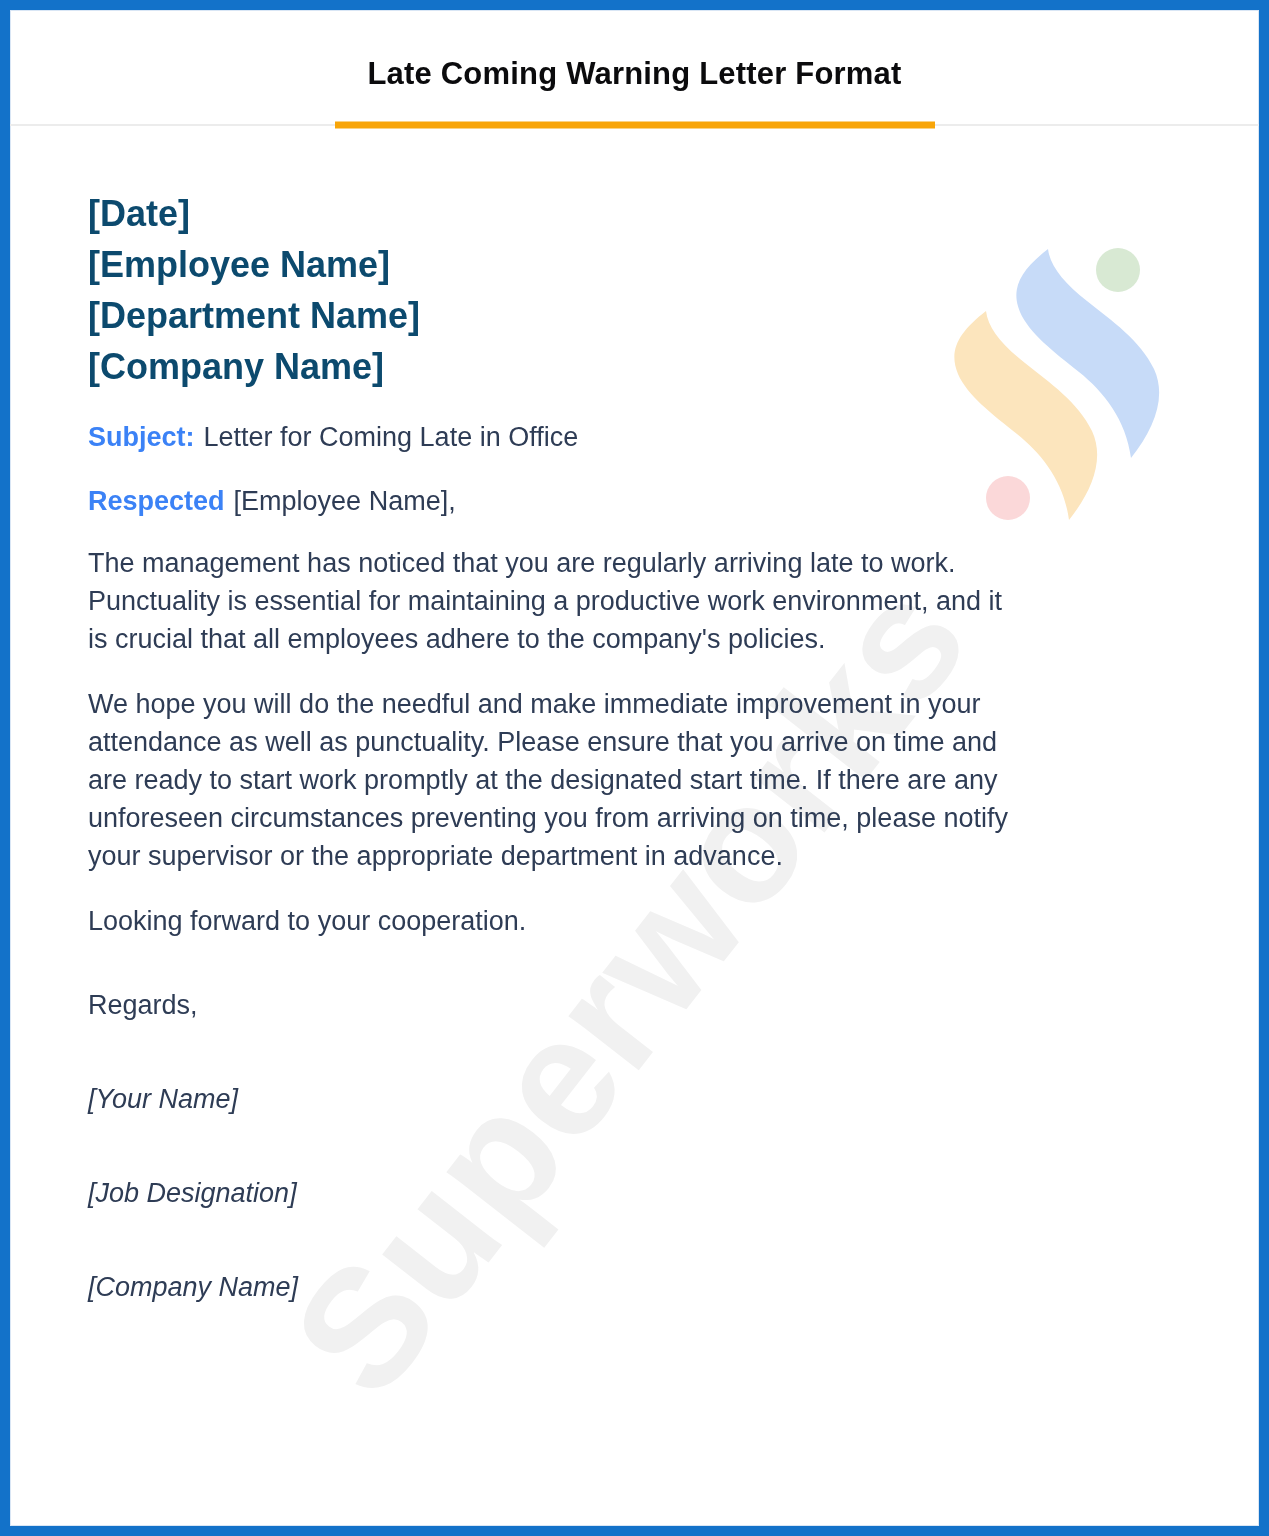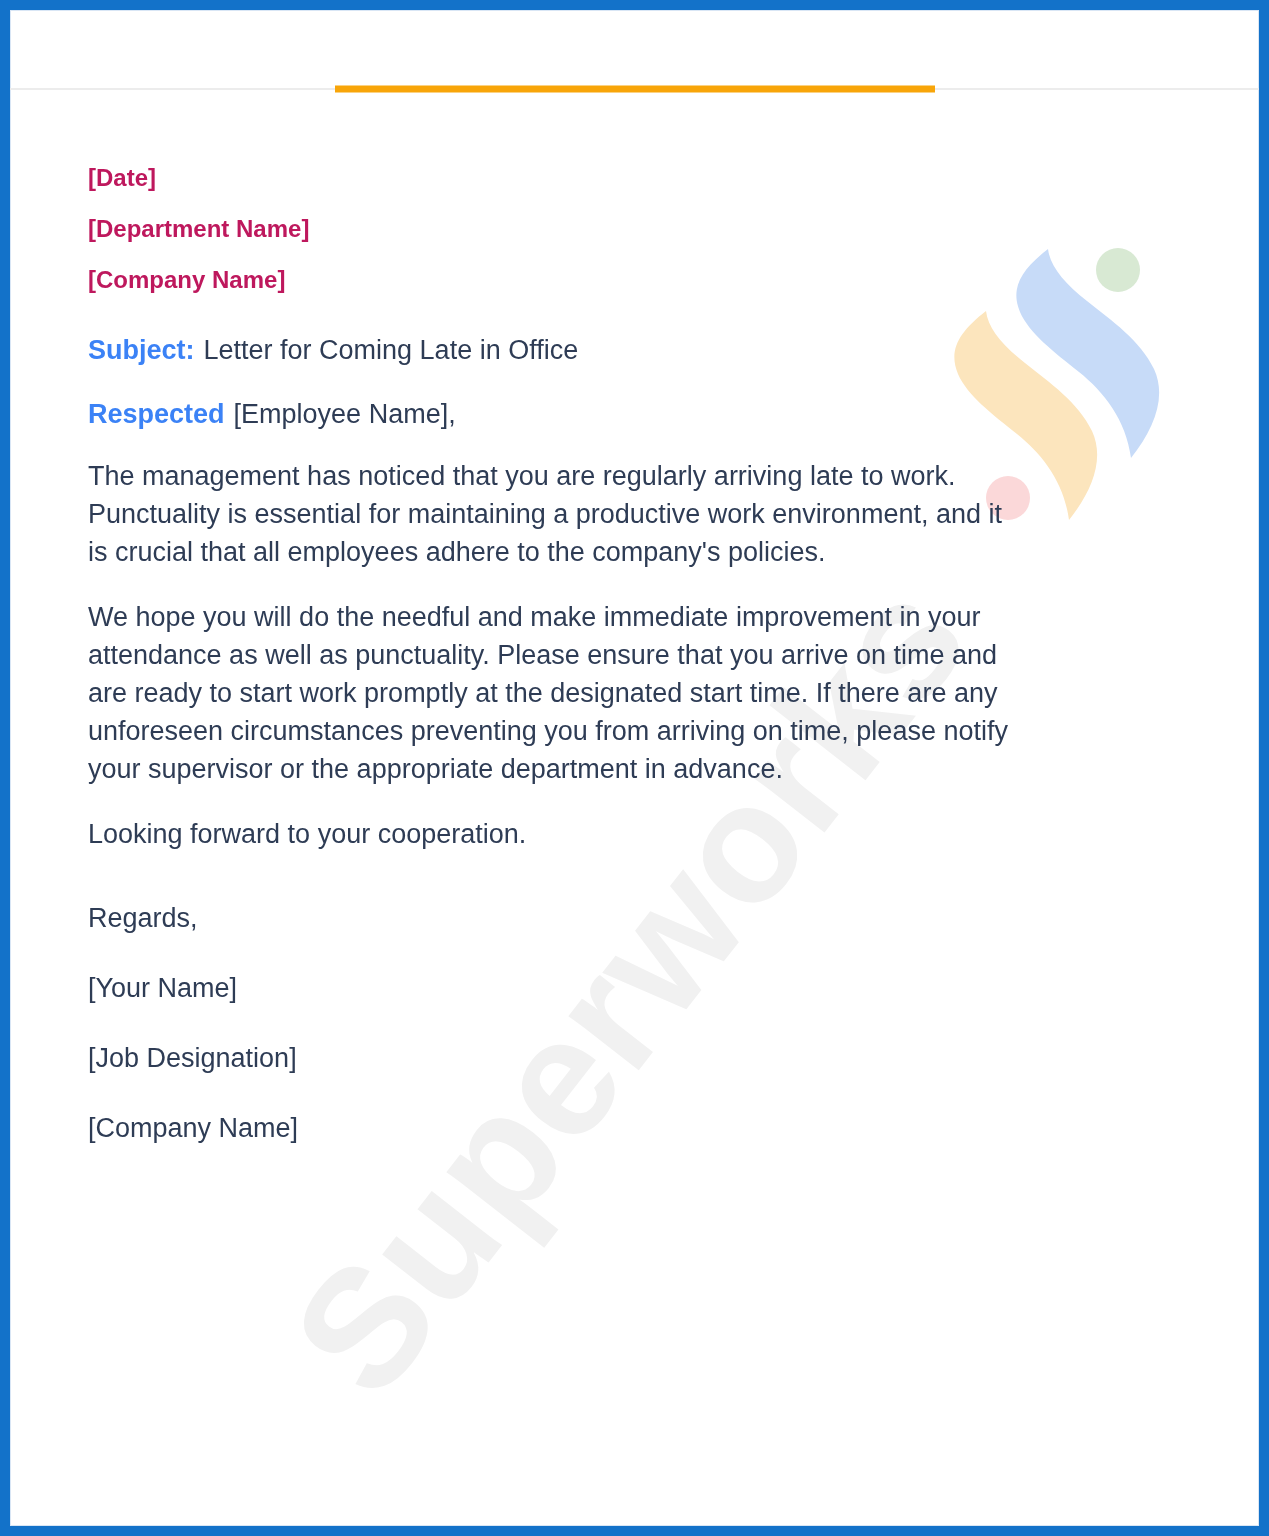--- a/index.html
+++ b/index.html
@@ -79,41 +79,41 @@
   .letter {
     position: relative;
     z-index: 1;
     padding: 0 80px 0 78px;
     color: #2e3c55;
     font-size: 27px;
   }
   .recipient-block {
     margin-top: 62px;
     font-weight: bold;
-    font-size: 24px;
+    font-size: 36px;
     line-height: 51px;
-    color: #be185d;
+    color: #0c4a6e;
   }
   .line {
     margin-top: 26px;
     line-height: 38px;
   }
   .line .lbl {
     font-weight: bold;
     color: #3b82f6;
     margin-right: 9px;
   }
   .subject-line { margin-top: 26px; }
   .para {
     margin-top: 24px;
     line-height: 38px;
     white-space: pre-line;
   }
   .regards-line { margin-top: 46px; }
-  .sig-line { margin-top: 32px; }
+  .sig-line { margin-top: 56px; font-style: italic; }
 </style>
 </head>
 <body>
 
 <div class="page">
 
   <div class="watermark">Superworks</div>
 
   <svg class="brand-logo" viewBox="0 0 245 292" xmlns="http://www.w3.org/2000/svg" aria-hidden="true">
     <defs>
@@ -125,29 +125,31 @@
         C 187,102 159,83 134,63
         C 111,45 97,28 95,11 Z"></path>
     </defs>
     <use href="#swoosh" fill="#c7dbf8"></use>
     <use href="#swoosh" transform="translate(-62,62)" fill="#fce5bd"></use>
     <circle cx="165" cy="32" r="22" fill="#d8e9d3"></circle>
     <circle cx="55" cy="260" r="22" fill="#fbd8d9"></circle>
   </svg>
 
   <header class="doc-header">
+    <h1 class="doc-title">Late Coming Warning Letter Format</h1>
     <div class="header-rule">
       <div class="header-accent"></div>
     </div>
   </header>
 
   <main class="letter">
 
     <div class="recipient-block">
       <div>[Date]</div>
+      <div>[Employee Name]</div>
       <div>[Department Name]</div>
       <div>[Company Name]</div>
     </div>
 
     <div class="line subject-line">
       <span class="lbl">Subject:</span><span>Letter for Coming Late in Office</span>
     </div>
 
     <div class="line">
       <span class="lbl">Respected</span><span>[Employee Name],</span>

